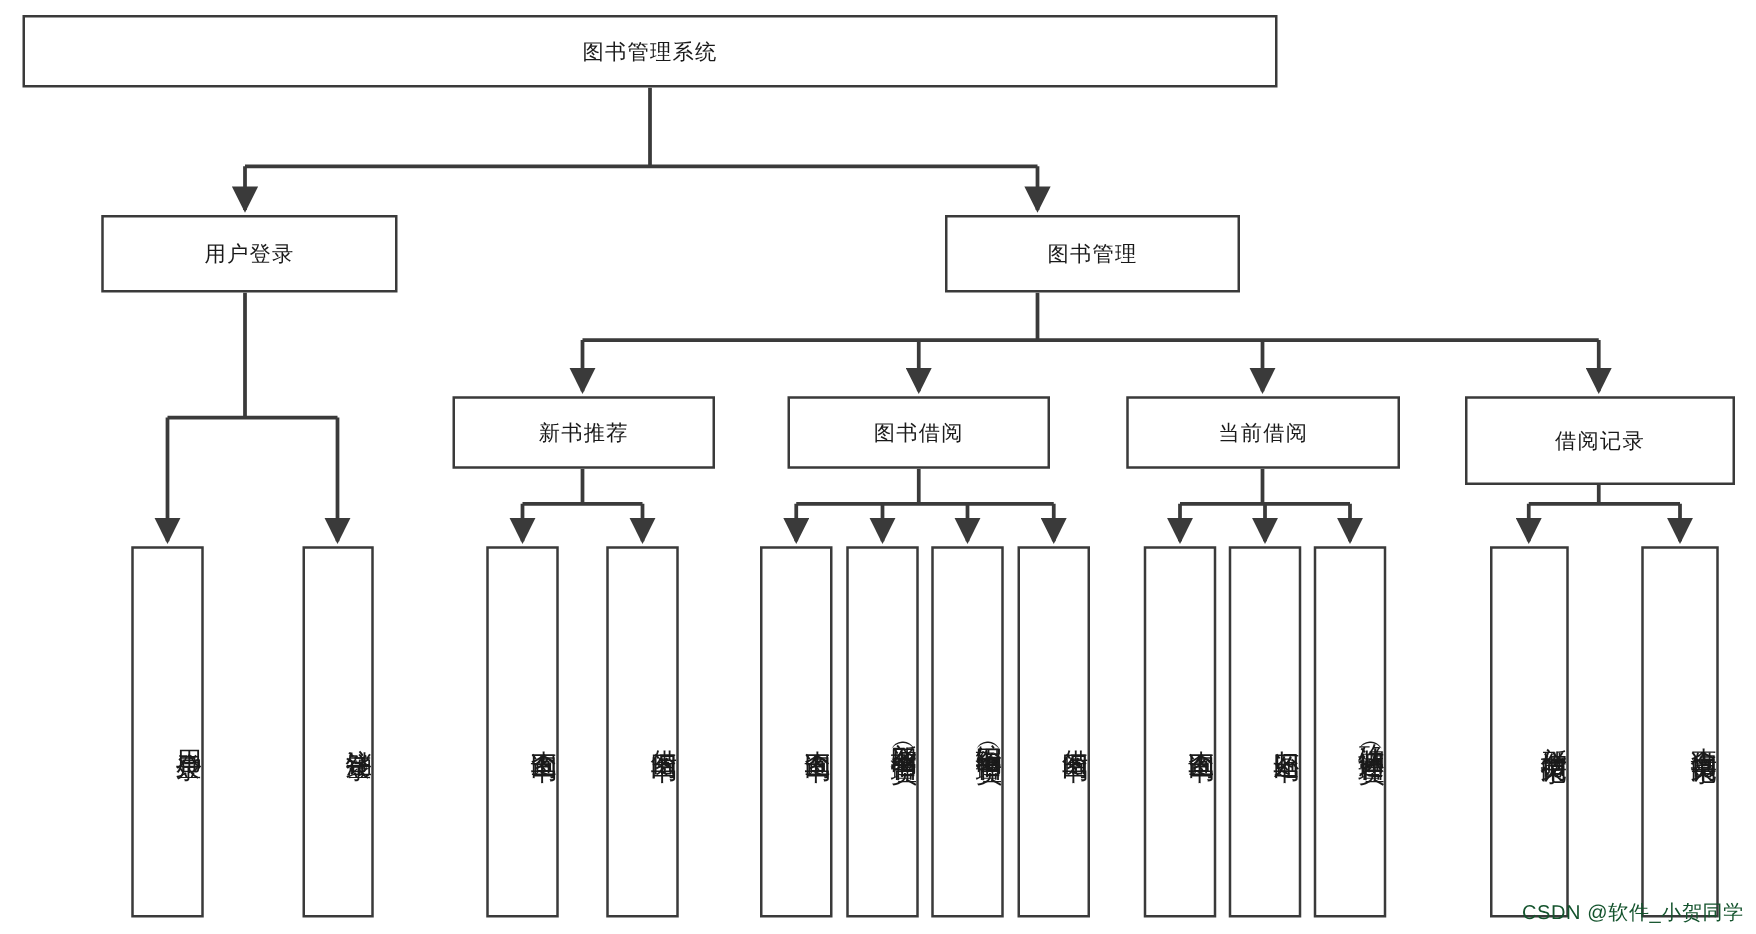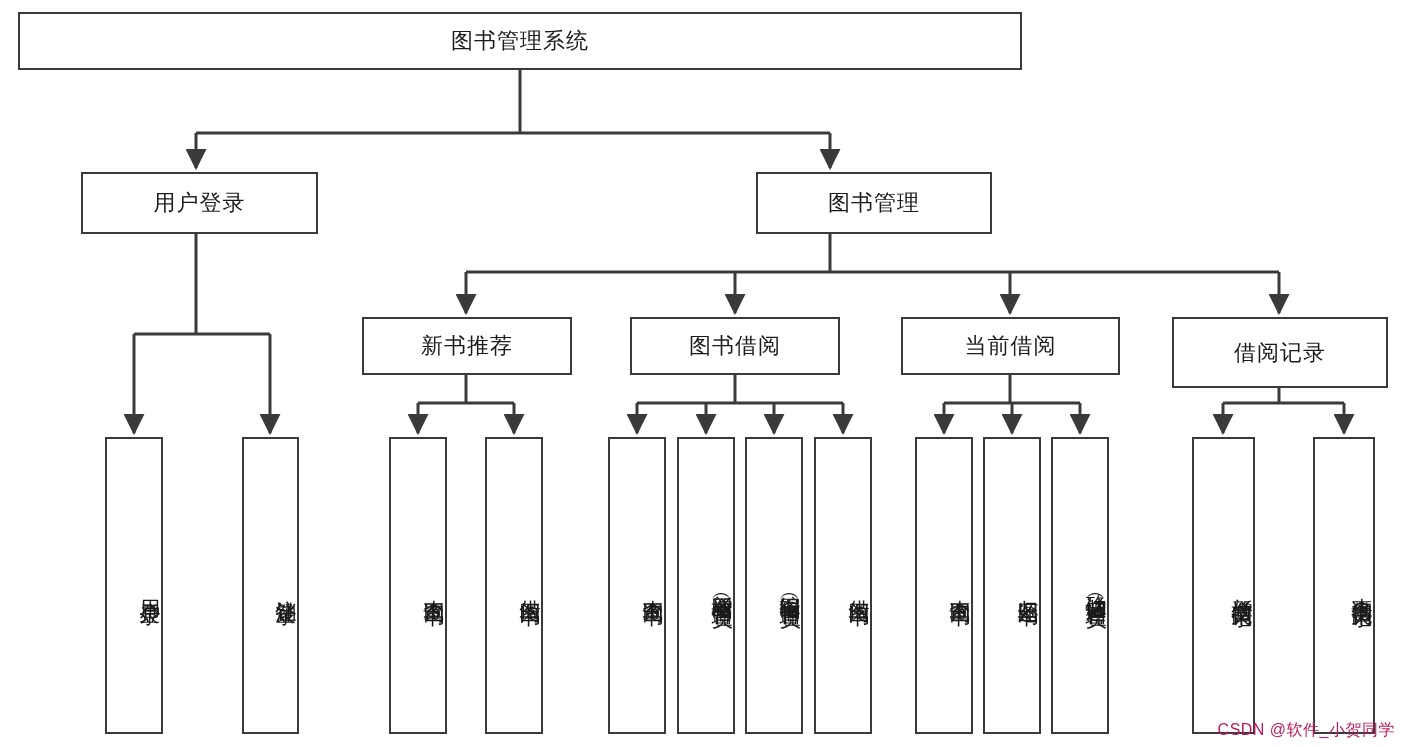--- a/index.html
+++ b/index.html
@@ -28,21 +28,21 @@
     position: absolute;
     box-sizing: border-box;
     border: 2px solid #3a3a3a;
     background: #ffffff;
     display: flex;
     align-items: center;
     justify-content: center;
     color: #1a1a1a;
   }
   .node.horiz {
-    font-size: 22px;
+    font-size: 17px;
     letter-spacing: 1px;
   }
   .node.vert {
     writing-mode: vertical-rl;
     text-orientation: upright;
     font-size: 21px;
     letter-spacing: 2px;
     line-height: 1.05;
     padding-top: 2px;
     align-items: flex-start;
@@ -55,21 +55,21 @@
     max-height: 100%;
   }
   .node.vert.pad-top .vtext {
     margin-top: 0px;
   }
   #watermark {
     position: absolute;
     right: 10px;
     bottom: 6px;
     font-size: 16px;
-    color: #be185d;
+    color: #14532d;
     white-space: nowrap;
     letter-spacing: 0.5px;
   }
 </style>
 </head>
 <body>
 
 <div id="canvas">
 
   <svg id="edges" viewBox="0 0 1405 747" xmlns="http://www.w3.org/2000/svg">

